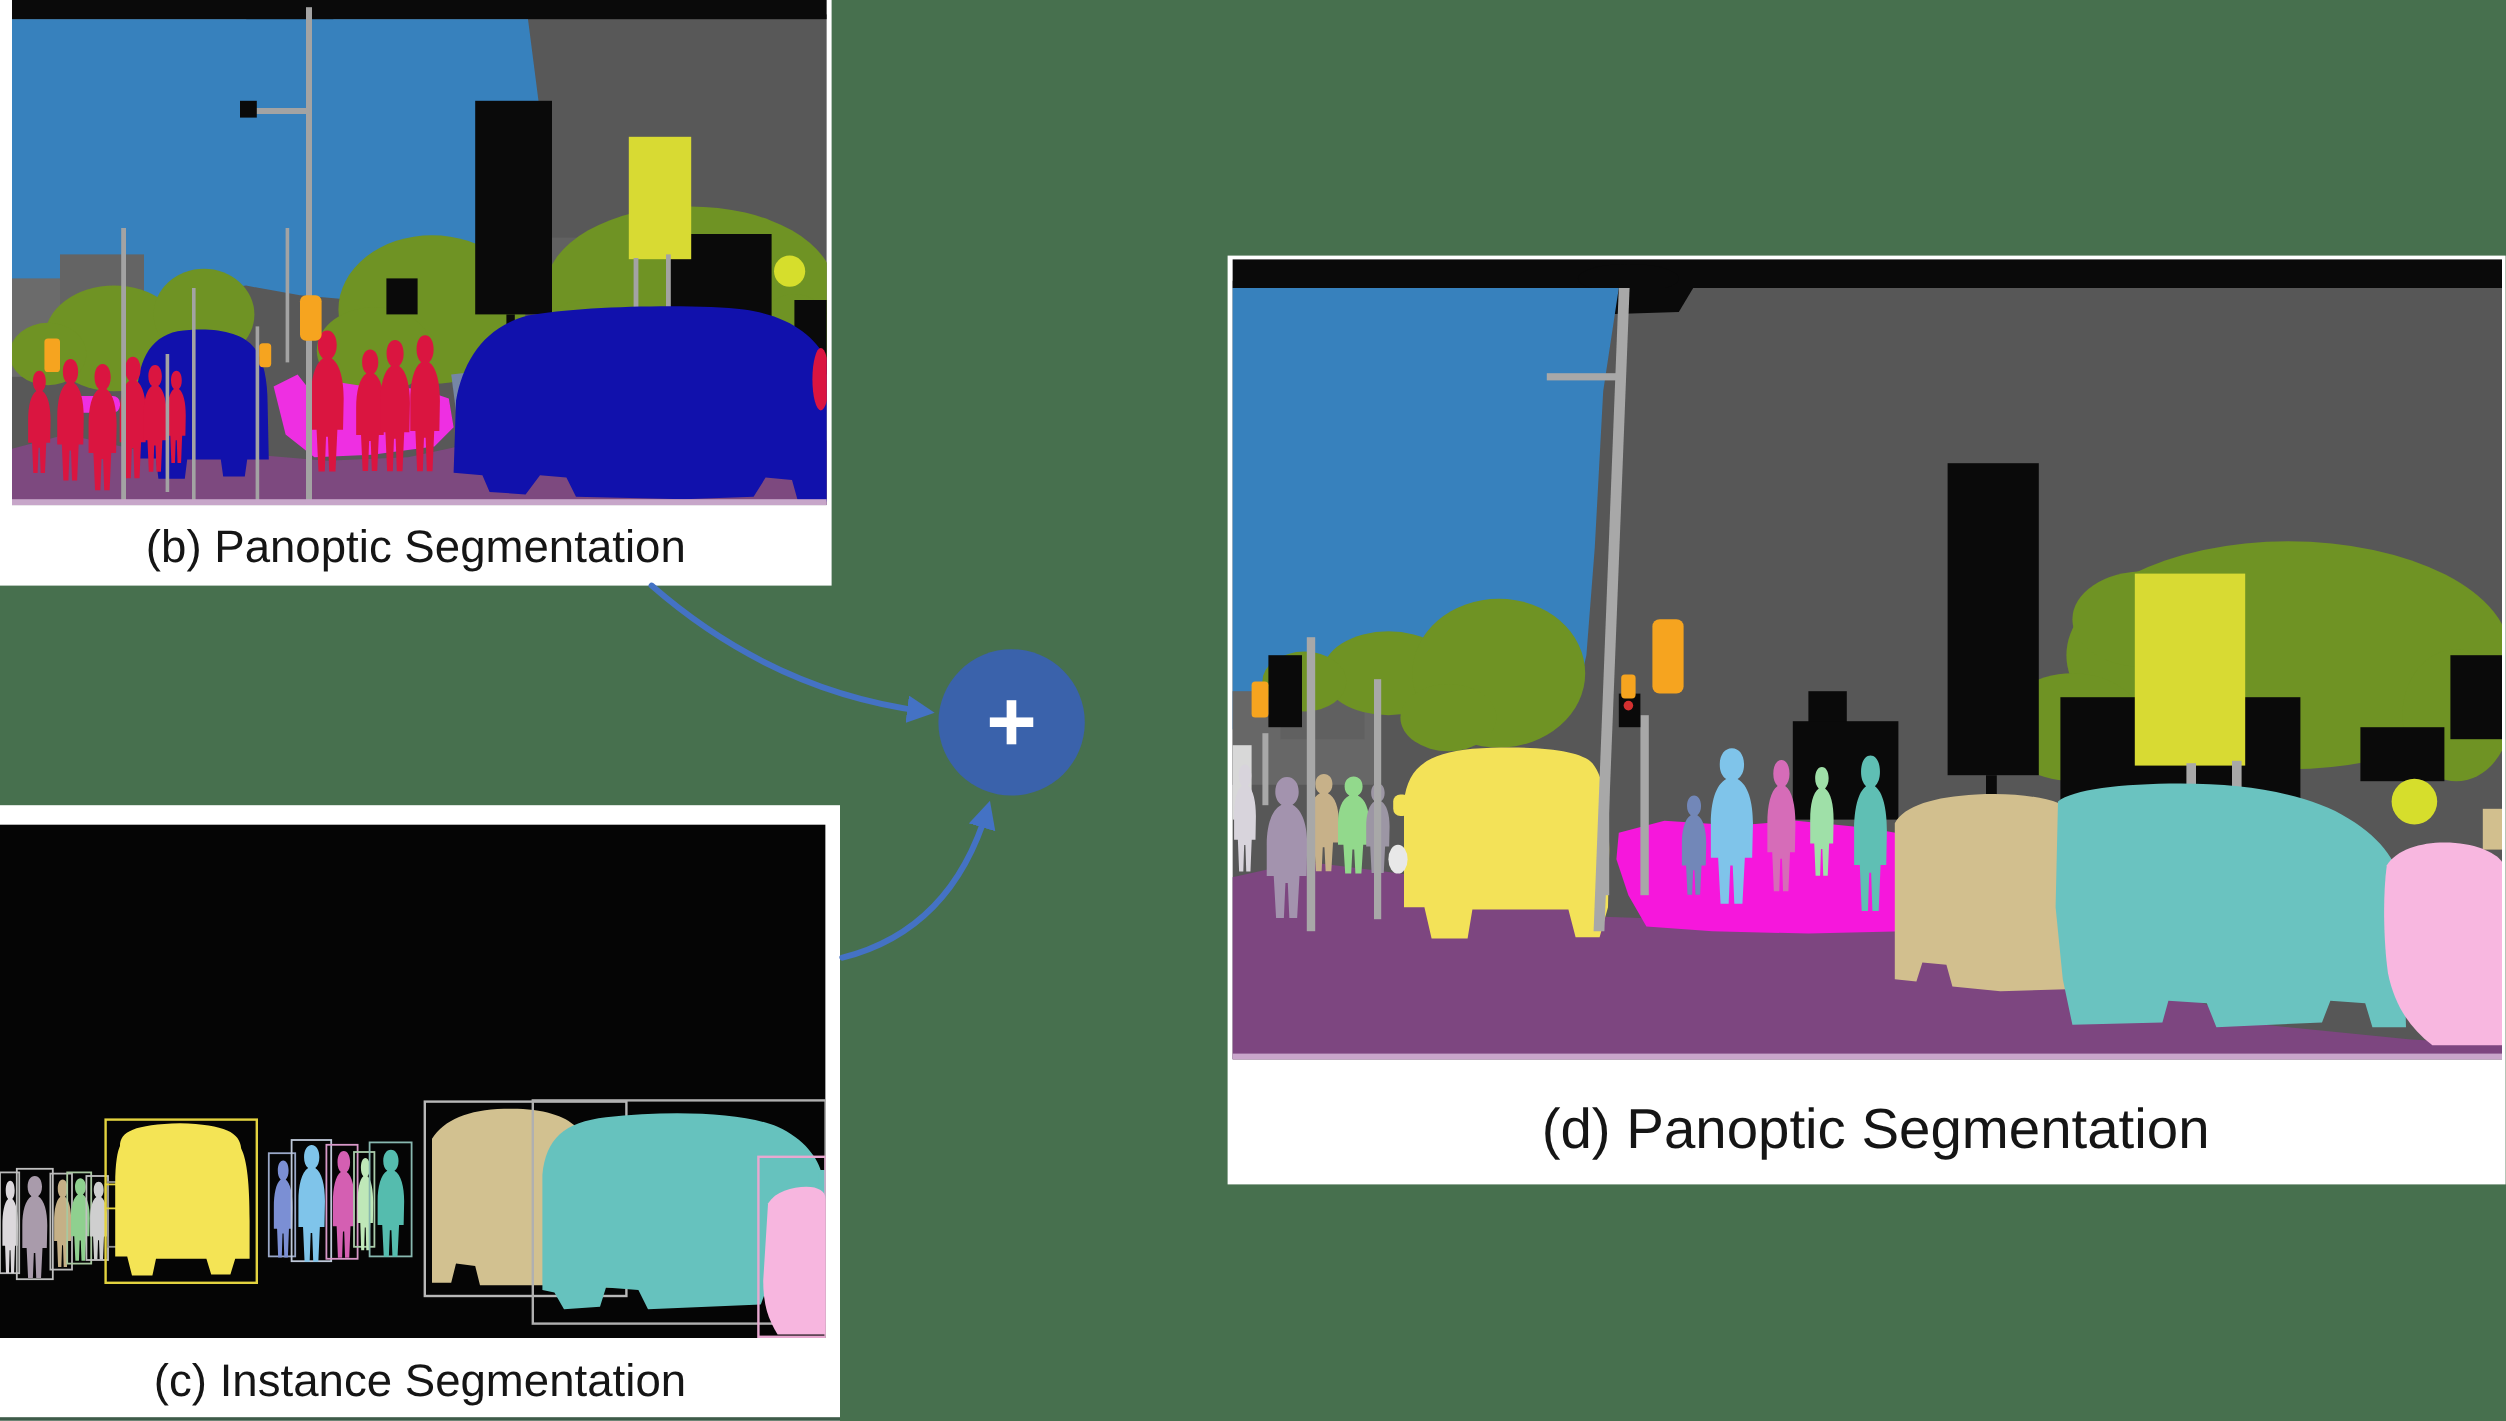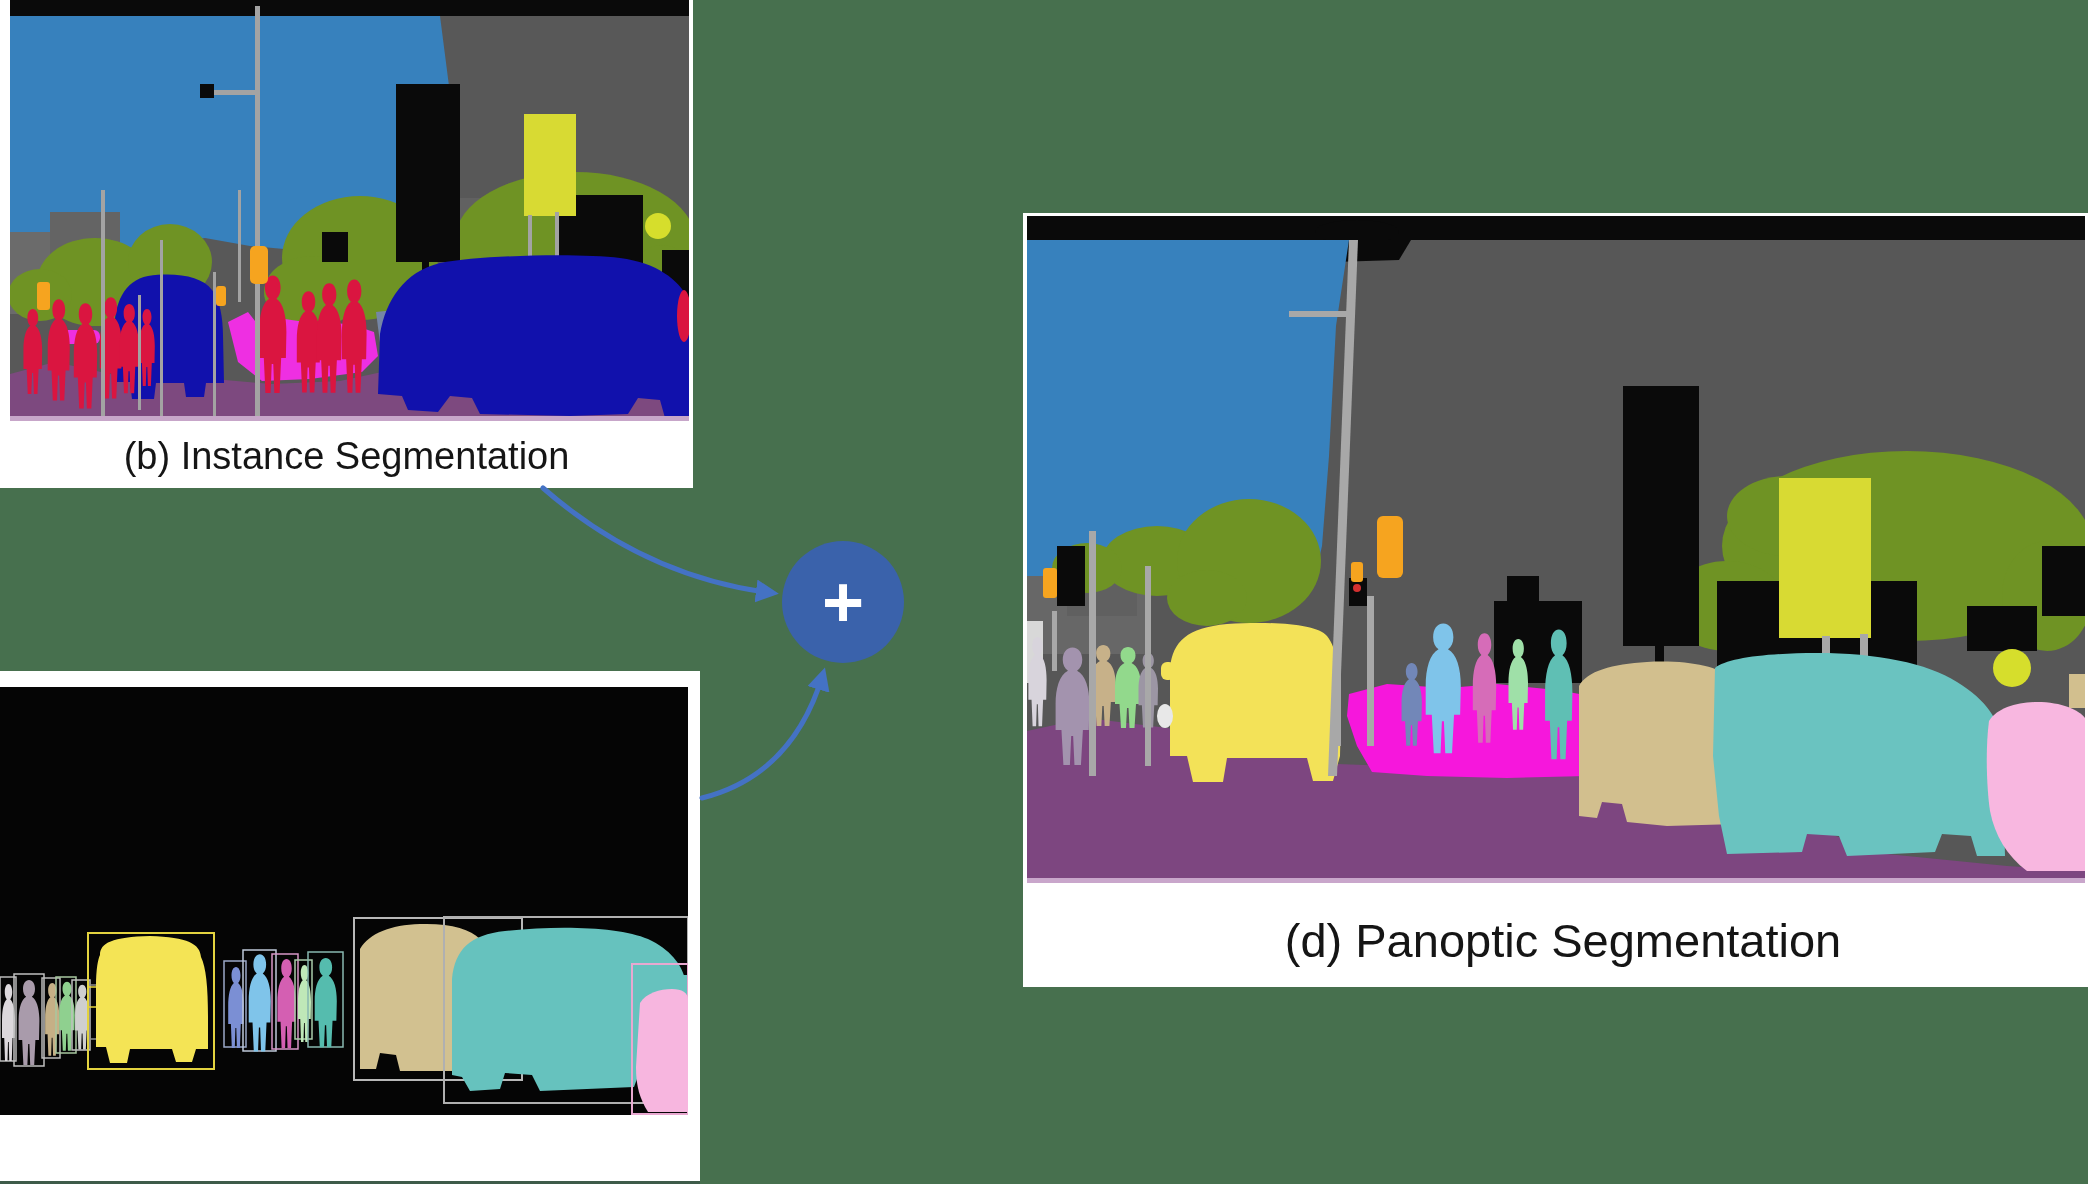--- a/index.html
+++ b/index.html
@@ -125,21 +125,21 @@
         <rect x="190" y="84" width="14" height="14" fill="#0A0A0A"></rect>
       </g>
       <g fill="#F6A41F">
         <rect x="240" y="246" width="18" height="38" rx="5"></rect>
         <rect x="27" y="282" width="13" height="28" rx="3"></rect>
         <rect x="206" y="286" width="10" height="20" rx="3"></rect>
       </g>
       <rect x="0" y="416" width="679" height="5" fill="#C7A6C9"></rect>
     </svg>
   </div>
-  <div class="caption">(b) Instance Segmentation</div>
+  <div class="caption">(b) Panoptic Segmentation</div>
 </div>
 
 <div class="panel" id="panel-c">
   <div class="img">
     <svg viewBox="0 0 688 428" preserveAspectRatio="none">
       <defs>
         <path id="prsC" d="M15,1 C19.5,1 22.5,4.5 22.5,9.5 C22.5,13 21,15.5 18.5,17 C25,20 28,29 28,40 L27.5,58 L23,58 L21.5,82 L16.5,82 L15.5,62 L14,62 L13,82 L8,82 L6.5,58 L2,58 L2,40 C2,29 5,20 11.5,17 C9,15.5 7.5,13 7.5,9.5 C7.5,4.5 10.5,1 15,1 Z"></path>
       </defs>
       <rect x="0" y="0" width="688" height="428" fill="#050505"></rect>
       <g stroke-width="1.5">
@@ -180,20 +180,21 @@
         <rect x="444" y="230" width="244" height="186" fill="none" stroke="#B0B0B0" stroke-width="2"></rect>
         <path fill="#66C2BE" d="M452,292 C455,262 470,248 505,244 C560,238 620,240 648,252 C670,262 682,278 685,292 L686,402 L668,402 L662,386 L640,384 L634,400 L540,404 L532,388 L505,386 L500,402 L470,404 L462,390 L452,388 Z"></path>
         <rect x="682" y="288" width="6" height="24" fill="#66C2BE"></rect>
       </g>
       <g>
         <rect x="632" y="277" width="56" height="150" fill="none" stroke="#E8A8D0" stroke-width="2"></rect>
         <path fill="#F7B6DF" d="M640,316 C646,306 660,302 672,302 C682,302 688,306 688,312 L688,425 L648,425 C640,412 636,400 636,380 Z"></path>
       </g>
     </svg>
   </div>
+  <div class="caption">(c) Instance Segmentation</div>
   <div class="edge-line"></div>
 </div>
 
 <div class="panel" id="panel-d">
   <div class="img">
     <svg viewBox="0 0 1058 667" preserveAspectRatio="none">
       <defs>
         <path id="prsD" d="M15,1 C19.5,1 22.5,4.5 22.5,9.5 C22.5,13 21,15.5 18.5,17 C25,20 28,29 28,40 L27.5,58 L23,58 L21.5,82 L16.5,82 L15.5,62 L14,62 L13,82 L8,82 L6.5,58 L2,58 L2,40 C2,29 5,20 11.5,17 C9,15.5 7.5,13 7.5,9.5 C7.5,4.5 10.5,1 15,1 Z"></path>
       </defs>
       <rect x="0" y="18" width="1058" height="649" fill="#575757"></rect>

